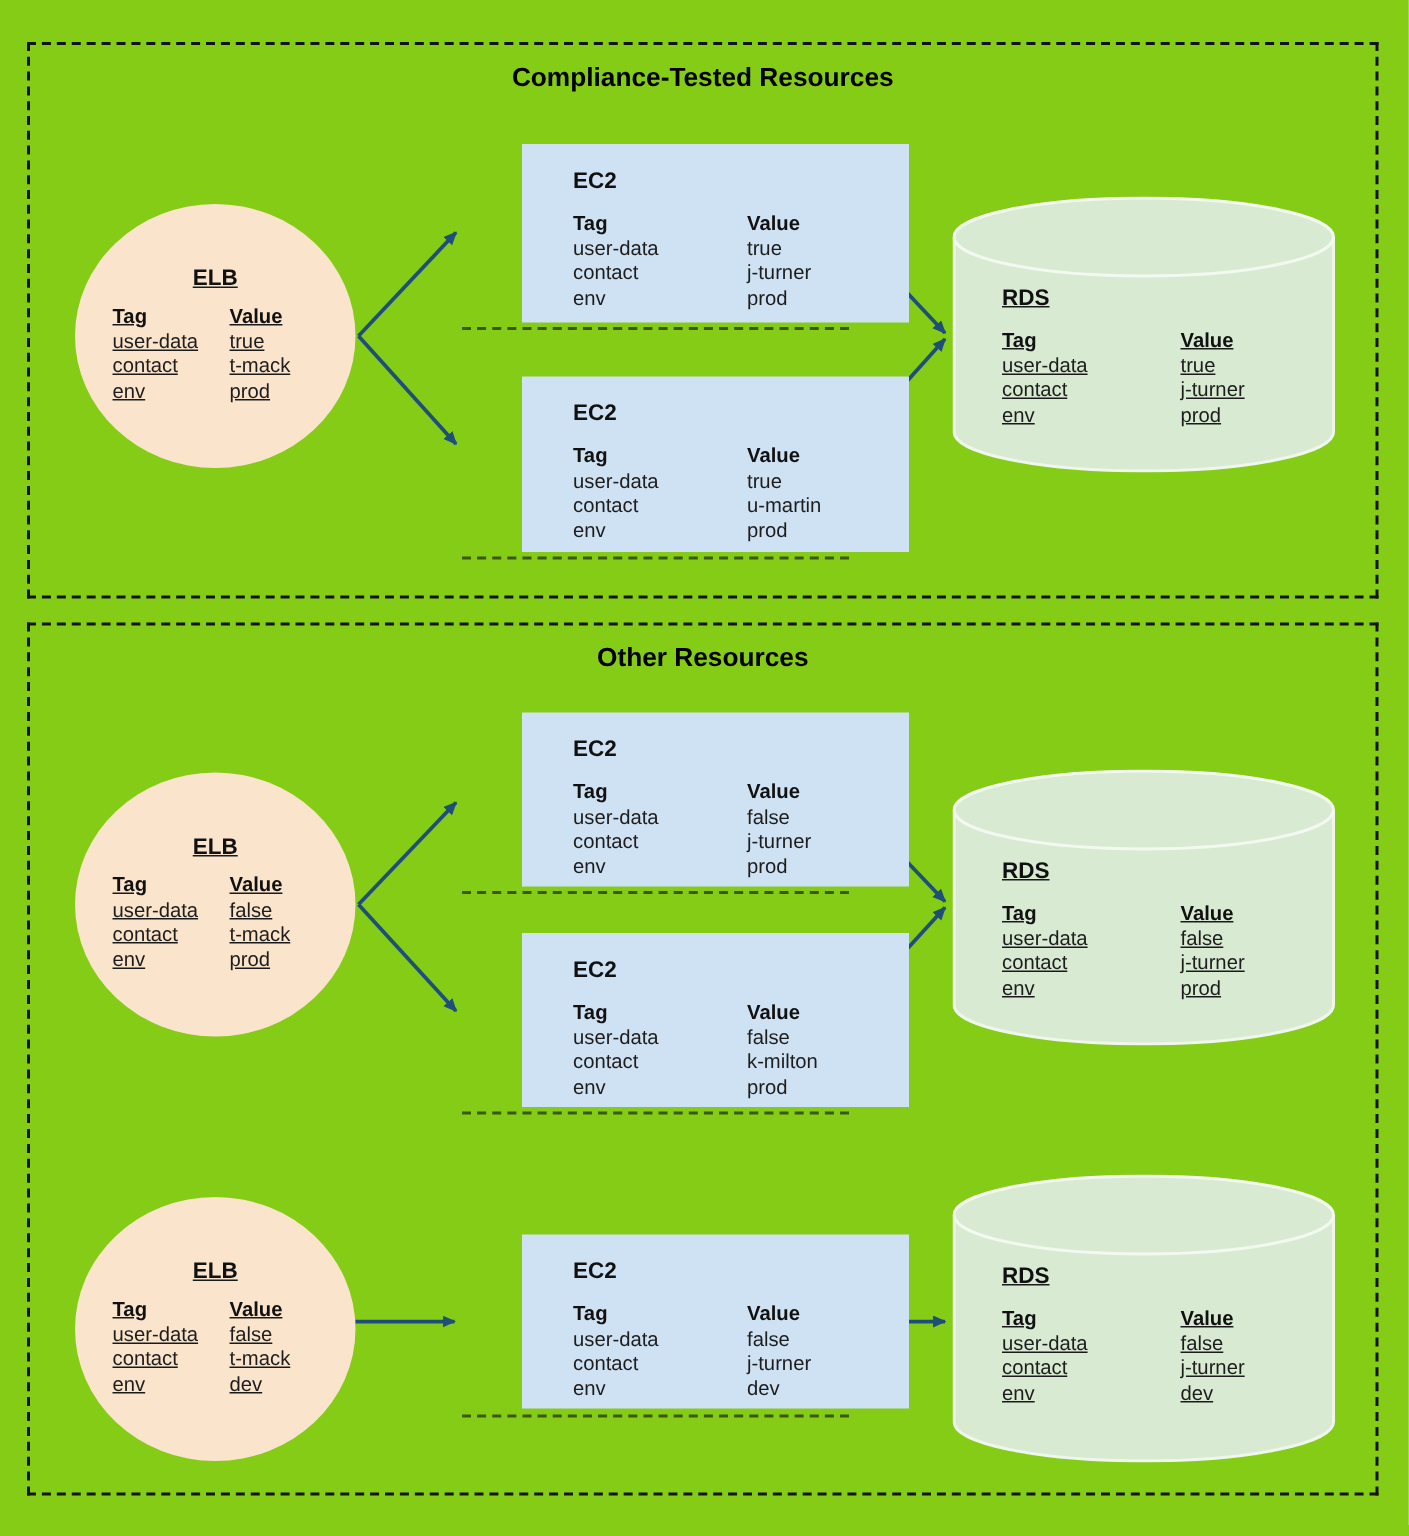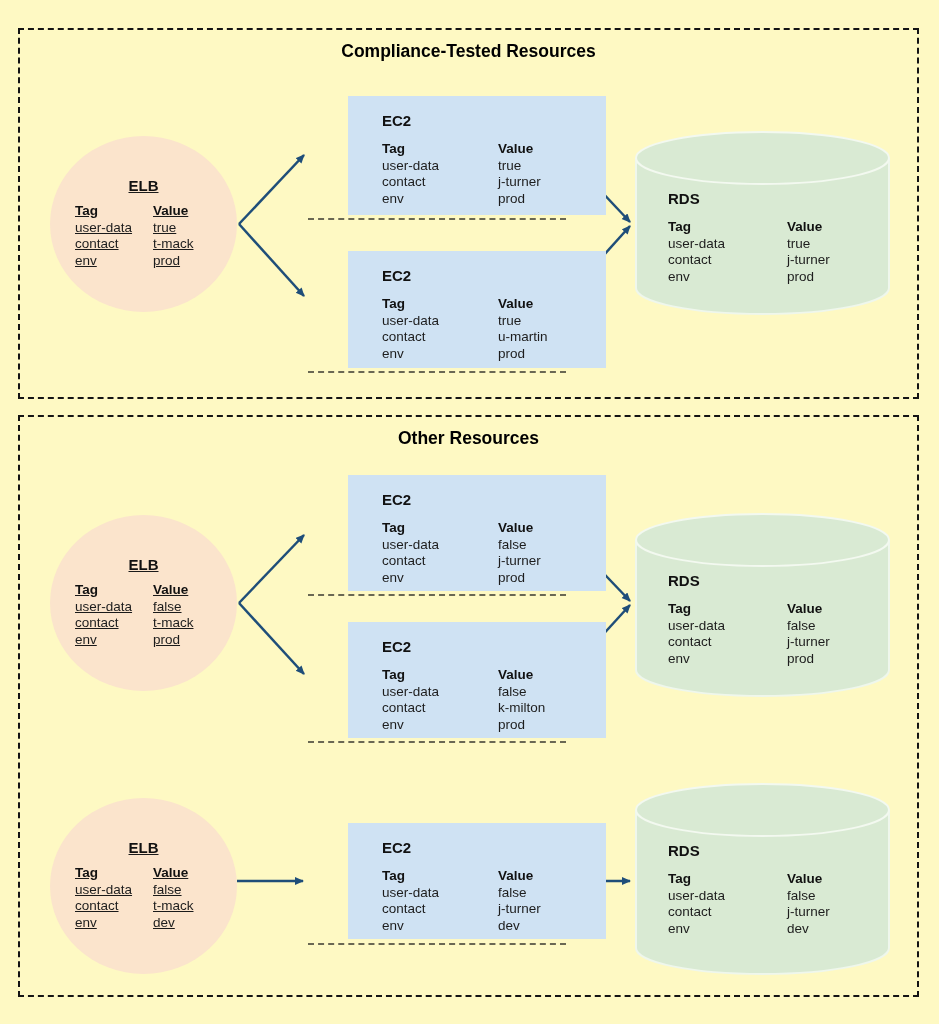--- a/index.html
+++ b/index.html
@@ -1,18 +1,18 @@
 <!DOCTYPE html>
 <html><head>
 <meta charset="utf-8">
 <style>
   html,body{margin:0;padding:0;}
   .canvas{
     position:relative;width:939px;height:1024px;overflow:hidden;
-    background:#fef9c3;color:#1a1a1a;
+    background:#84cc16;color:#1a1a1a;
     font-family:"Liberation Sans",sans-serif;
   }
   .section{position:absolute;border:2px dashed #141414;}
   .section-title{
     text-align:center;font-weight:bold;font-size:17.5px;margin-top:11px;
     color:#000;
   }
   .connectors{position:absolute;left:0;top:0;pointer-events:none;}
   .node{position:absolute;box-sizing:border-box;}
   .node-title{font-weight:bold;font-size:15px;color:#111;}
@@ -25,21 +25,21 @@
   .circle-node .node-title{text-align:center;margin-top:41px;}
   .circle-node .tag-table{margin-top:9px;padding-left:25px;}
   .circle-node .tcol-tag{width:78px;}
   
   .rect-node{background:#cfe2f3;margin-left:40px;}
   .rect-node .node-title{margin:16px 0 0 34px;}
   .rect-node .tag-table{margin-top:12px;padding-left:34px;}
   .rect-node .tcol-tag{width:116px;}
   .ec2-underline{position:absolute;width:258px;height:0;border-top:2px dashed rgba(15,15,15,0.62);}
   
-  .cyl-node{background:transparent;}
+  .cyl-node{background:transparent;text-decoration:underline;}
   .cyl-node svg.cyl-shape{position:absolute;left:0;top:0;}
   .cyl-content{position:relative;padding-top:59px;padding-left:33px;}
   .cyl-content .node-title{margin-bottom:12px;}
   .cyl-node .tcol-tag{width:119px;}
 </style>
 </head>
 <body>
 
 <div class="canvas">
 

